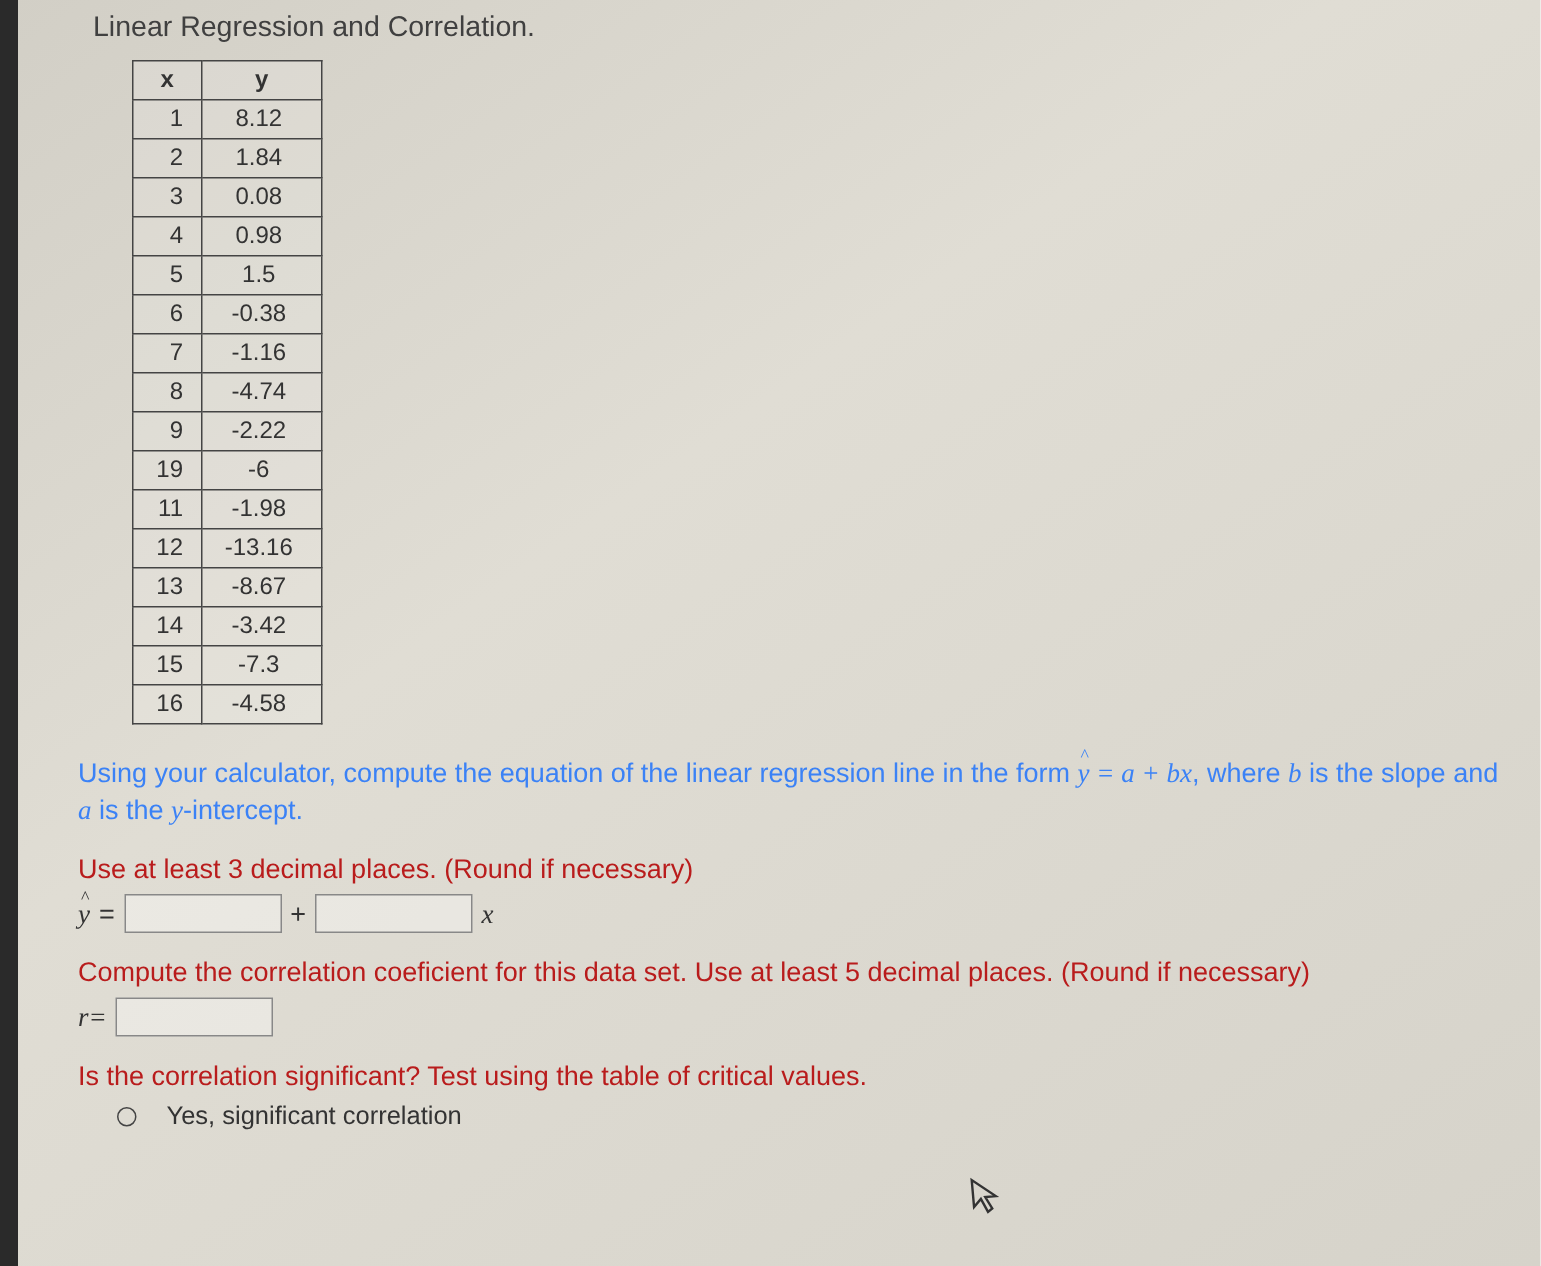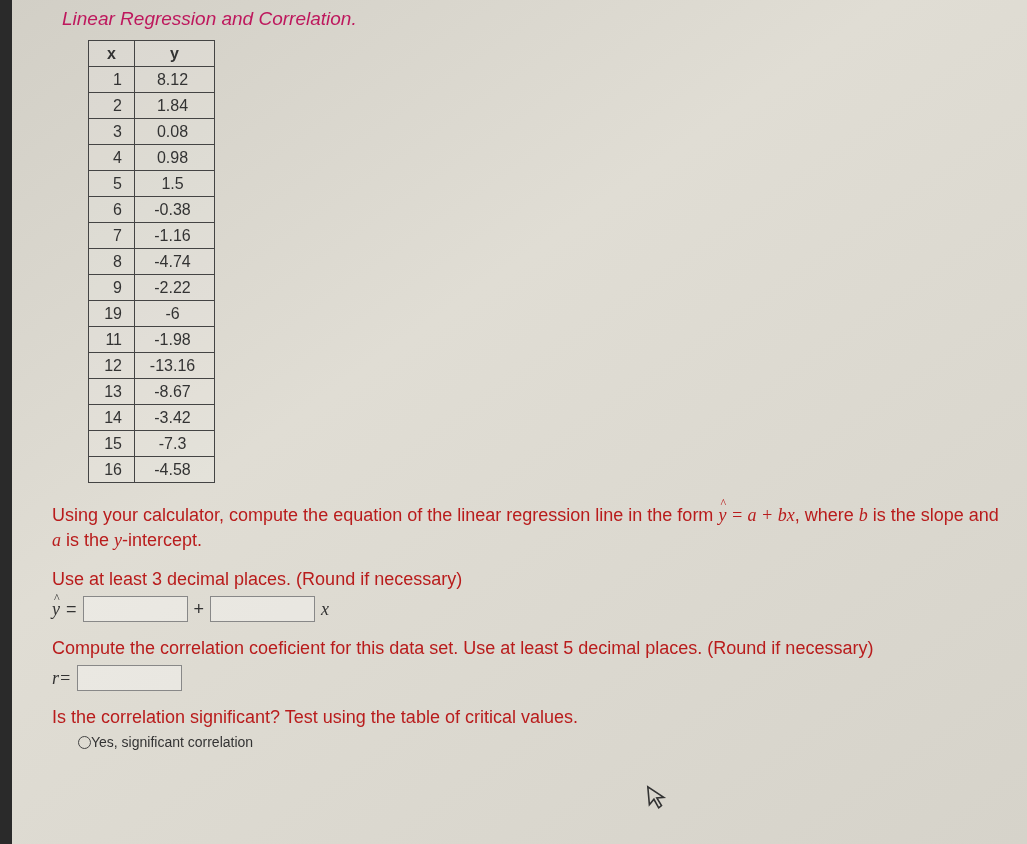--- a/index.html
+++ b/index.html
@@ -14,24 +14,23 @@
       width: 1027px;
       height: 844px;
       padding: 8px 12px 12px 30px;
       color: #333;
       position: relative;
       border-left: 12px solid #2a2a2a;
       font-size: 17px;
     }
     .title {
       font-size: 19px;
-      color: #be185d;
+      color: #404040;
       margin-bottom: 10px;
       margin-left: 20px;
-      font-style: italic;
     }
     table.data {
       border-collapse: collapse;
       margin-left: 46px;
       background: rgba(255,255,255,0.15);
     }
     table.data th, table.data td {
       border: 1px solid #444;
       padding: 2px 8px;
       text-align: center;
@@ -49,21 +48,21 @@
       text-align: right;
       padding-right: 12px;
     }
     table.data td:last-child {
       width: 80px;
       padding-right: 12px;
     }
     .body-text {
       margin: 20px 10px 6px 10px;
       font-size: 18px;
-      color: #b91c1c;
+      color: #3b82f6;
       line-height: 1.4;
     }
     .sub-text {
       margin: 16px 10px 4px 10px;
       font-size: 18px;
       color: #b91c1c;
     }
     .equation-line {
       margin: 6px 10px;
       font-size: 18px;
@@ -94,23 +93,23 @@
       width: 105px;
       padding: 2px 6px;
       font-size: 15px;
     }
     .radio-group {
       margin: 6px 10px 6px 36px;
     }
     .radio-item {
       display: flex;
       align-items: center;
-      gap: 0;
+      gap: 20px;
       margin: 6px 0;
-      font-size: 14px;
+      font-size: 17px;
       color: #333;
     }
     .radio-circle {
       width: 13px;
       height: 13px;
       border: 1.5px solid #444;
       border-radius: 50%;
       display: inline-block;
       flex-shrink: 0;
     }

